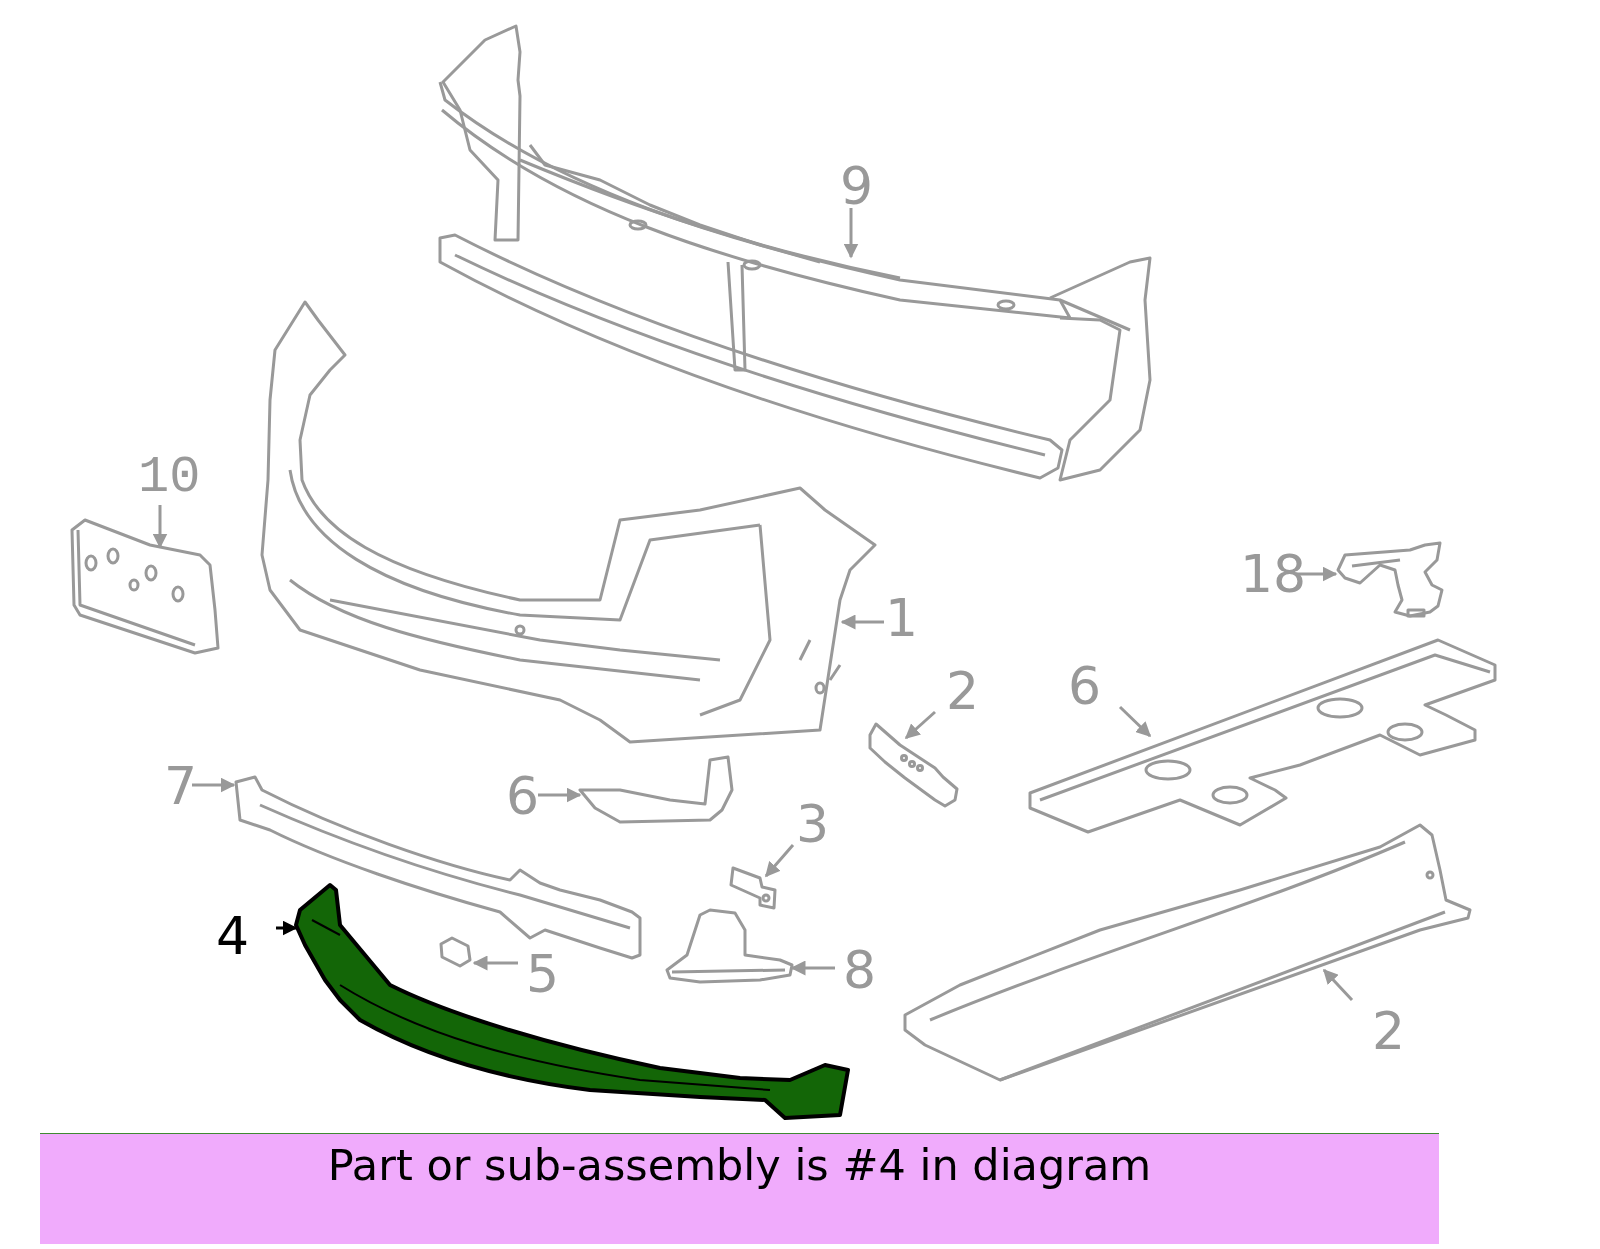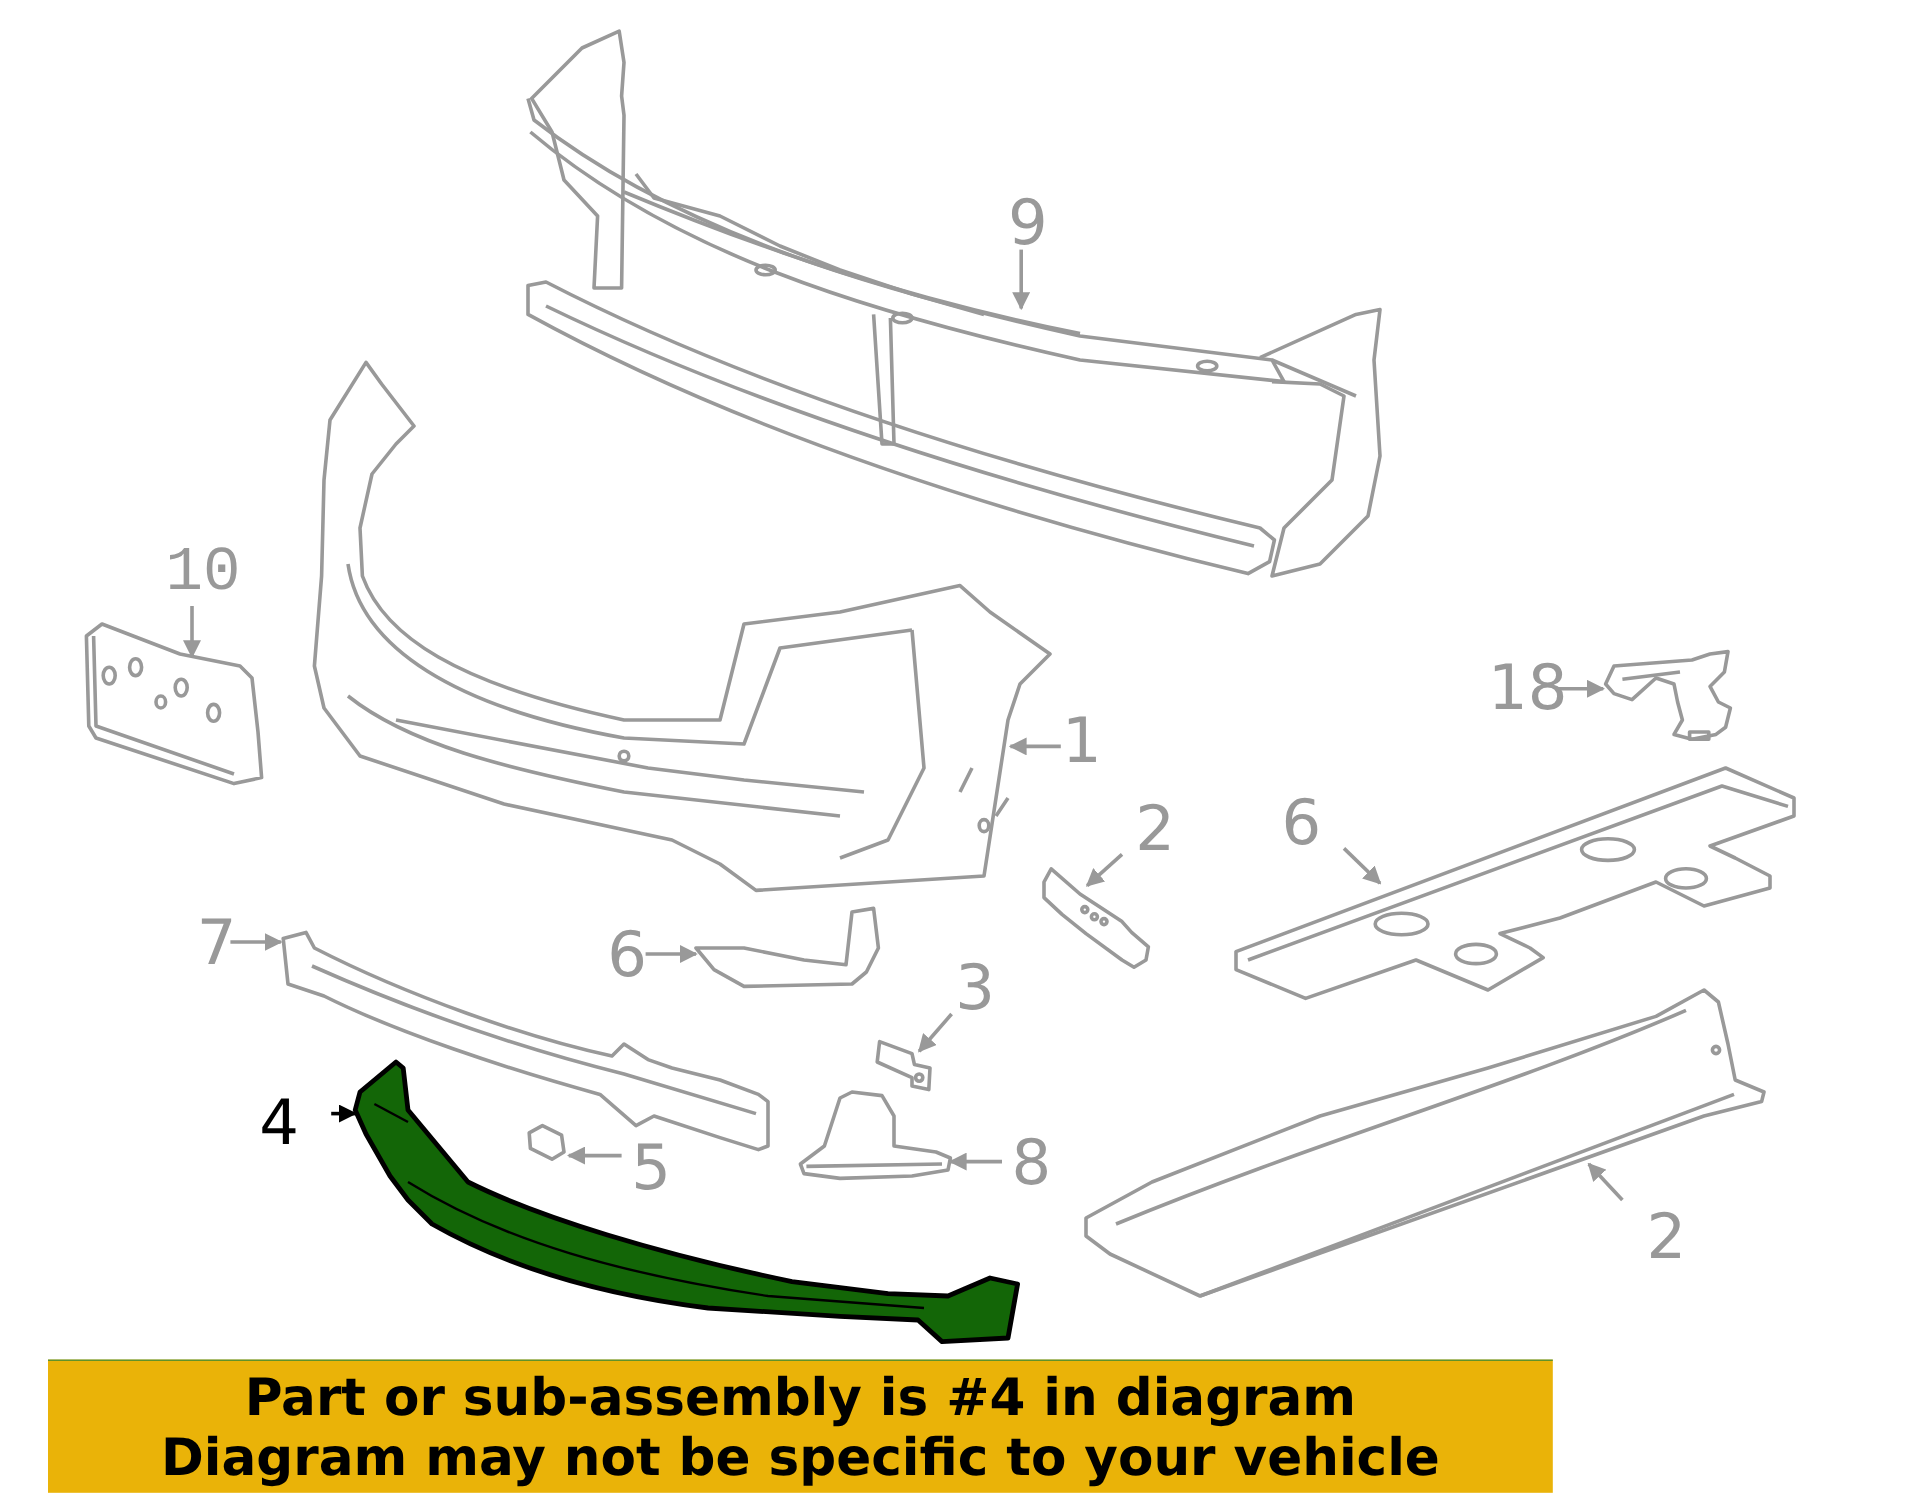--- a/index.html
+++ b/index.html
@@ -1,20 +1,20 @@
 <!DOCTYPE html>
 <html><head>
 <meta charset="utf-8">
 <style>
   html, body { margin:0; padding:0; background:#ffffff; }
   body { width:1600px; height:1249px; position:relative; overflow:hidden; font-family:"DejaVu Sans", sans-serif; }
   #diagram { position:absolute; left:0; top:0; width:1600px; height:1135px; }
   .callout { position:absolute; font-family:"DejaVu Sans", sans-serif; font-size:52px; line-height:1; color:#999999; }
   .callout.active { color:#000000; }
-  #banner { position:absolute; left:40px; top:1133px; width:1254px; height:111px; background:#eab308; border-top:1px solid #3f8a33; box-sizing:border-box; text-align:center;font-weight:bold; }
+  #banner { position:absolute; left:40px; top:1133px; width:1399px; height:111px; background:#f0abfc; border-top:1px solid #3f8a33; box-sizing:border-box; text-align:center; }
   #banner .line { display:block; font-family:"DejaVu Sans", sans-serif; font-size:43px; line-height:50px; color:#000000; }
   #banner .line:first-child { margin-top:6px; }
 </style>
 </head>
 <body>
 
 <svg id="diagram" viewBox="0 0 1600 1135" xmlns="http://www.w3.org/2000/svg">
   <defs>
     <marker id="arrowGray" viewBox="0 0 10 10" refX="9" refY="5" markerWidth="5" markerHeight="5" orient="auto">
       <path d="M0,0 L10,5 L0,10 z" fill="#999999"></path>
@@ -141,14 +141,13 @@
 <span class="callout" style="left:164px;top:760px;">7</span>
 <span class="callout" style="left:506px;top:770px;">6</span>
 <span class="callout" style="left:796px;top:798px;">3</span>
 <span class="callout active" style="left:216px;top:910px;">4</span>
 <span class="callout" style="left:526px;top:948px;">5</span>
 <span class="callout" style="left:843px;top:944px;">8</span>
 <span class="callout" style="left:1372px;top:1005px;">2</span>
 
 <div id="banner">
   <span class="line">Part or sub-assembly is #4 in diagram</span>
-  <span class="line">Diagram may not be specific to your vehicle</span>
 </div>
 
 </body></html>

